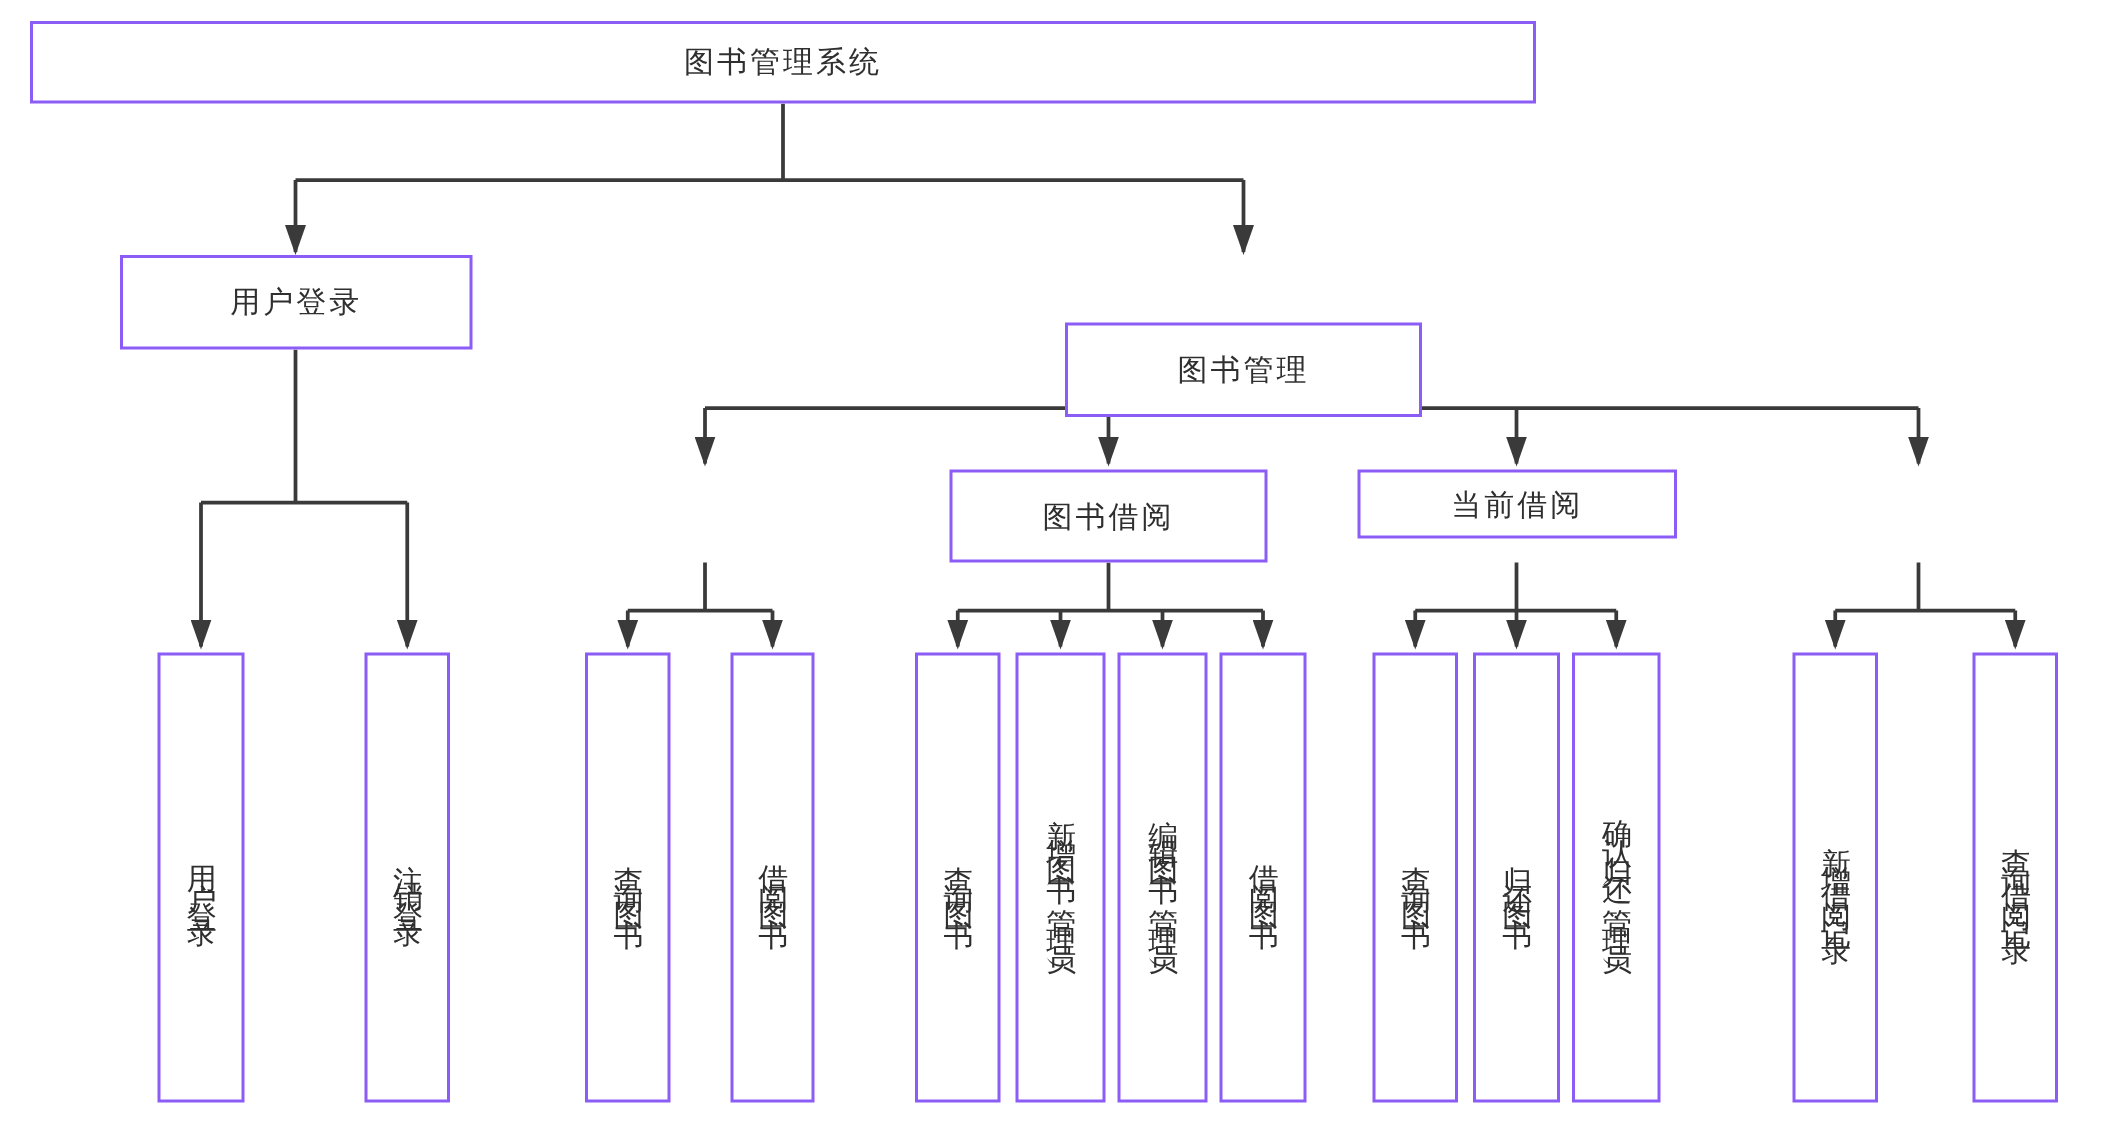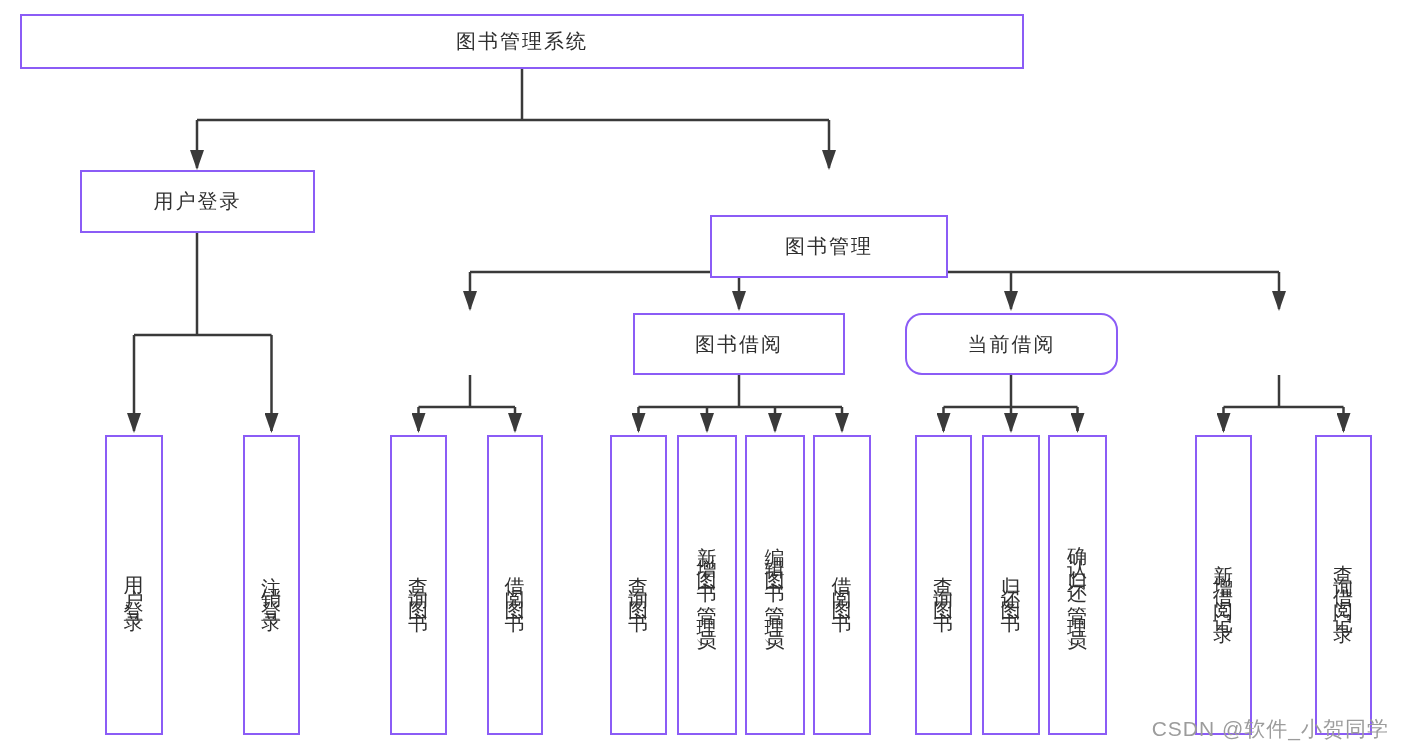--- a/index.html
+++ b/index.html
@@ -31,21 +31,21 @@
     font-size:20px;
     line-height:1;
     padding:6px 0;
   }
   
   .n-root {left:20px;  top:14px;  width:1004px; height:55px;}
   .n-l2-0 {left:80px;  top:170px; width:235px;  height:63px;}
   .n-l2-1 {left:710px; top:170px; width:238px;  height:63px;margin-top:45px;}
   .n-l3-0 {left:363px; top:313px; width:214px;  height:62px;}
   .n-l3-1 {left:633px; top:313px; width:212px;  height:62px;}
-  .n-l3-2 {left:905px; top:313px; width:213px;  height:62px;border-radius:17px;}
+  .n-l3-2 {left:905px; top:313px; width:213px;  height:46px;}
   .n-l3-3 {left:1173px;top:313px; width:212px;  height:62px;}
   .n-leaf {top:435px; height:300px;}
   .n-lf-0 {left:105px; width:58px;}
   .n-lf-1 {left:243px; width:57px;}
   .n-lf-2 {left:390px; width:57px;}
   .n-lf-3 {left:487px; width:56px;}
   .n-lf-4 {left:610px; width:57px;}
   .n-lf-5 {left:677px; width:60px;}
   .n-lf-6 {left:745px; width:60px;}
   .n-lf-7 {left:813px; width:58px;}
@@ -137,14 +137,13 @@
   <div class="node leaf n-leaf n-lf-6">编辑图书（管理员）</div>
   <div class="node leaf n-leaf n-lf-7">借阅图书</div>
 
   <div class="node leaf n-leaf n-lf-8">查询图书</div>
   <div class="node leaf n-leaf n-lf-9">归还图书</div>
   <div class="node leaf n-leaf n-lf-10">确认归还（管理员）</div>
 
   <div class="node leaf n-leaf n-lf-11">新增借阅记录</div>
   <div class="node leaf n-leaf n-lf-12">查询借阅记录</div>
 
-  <div class="watermark">CSDN @软件_小贺同学</div>
 </div>
 
 </body></html>

